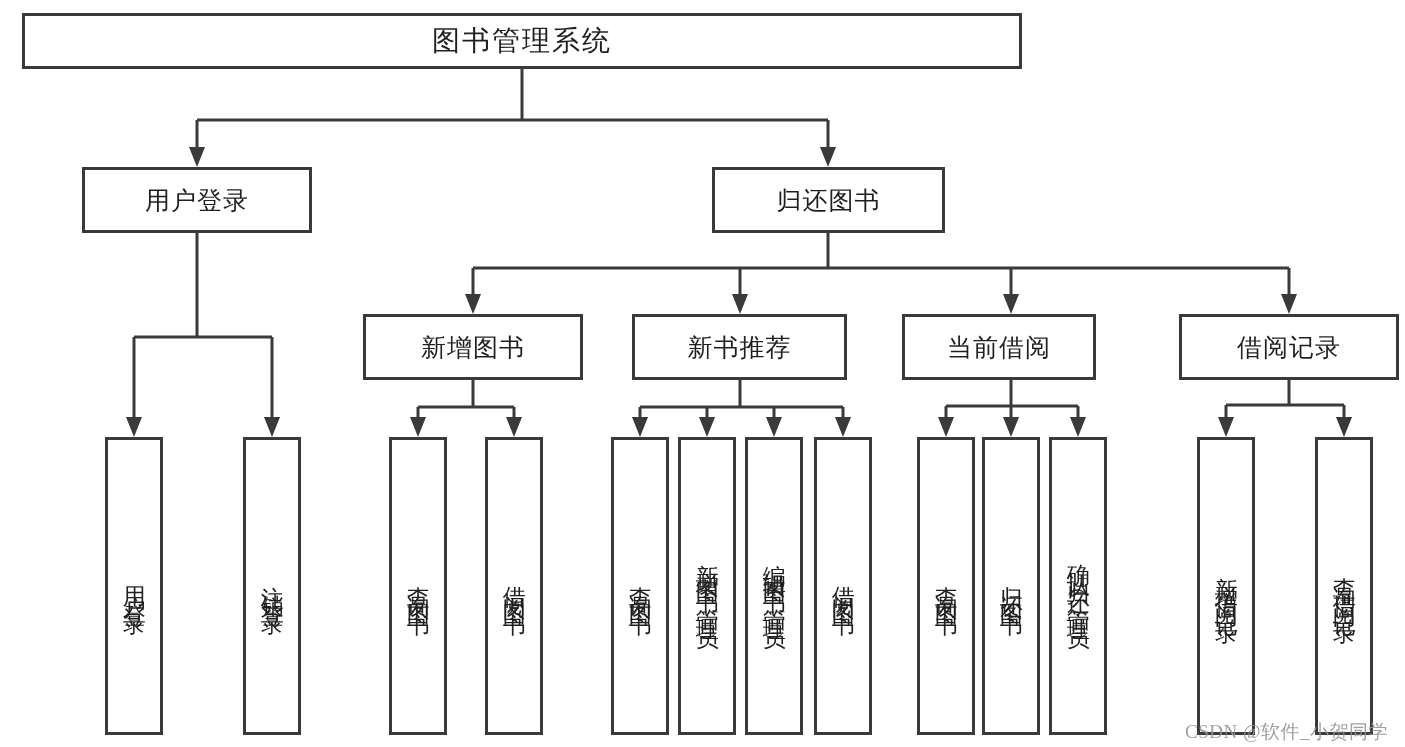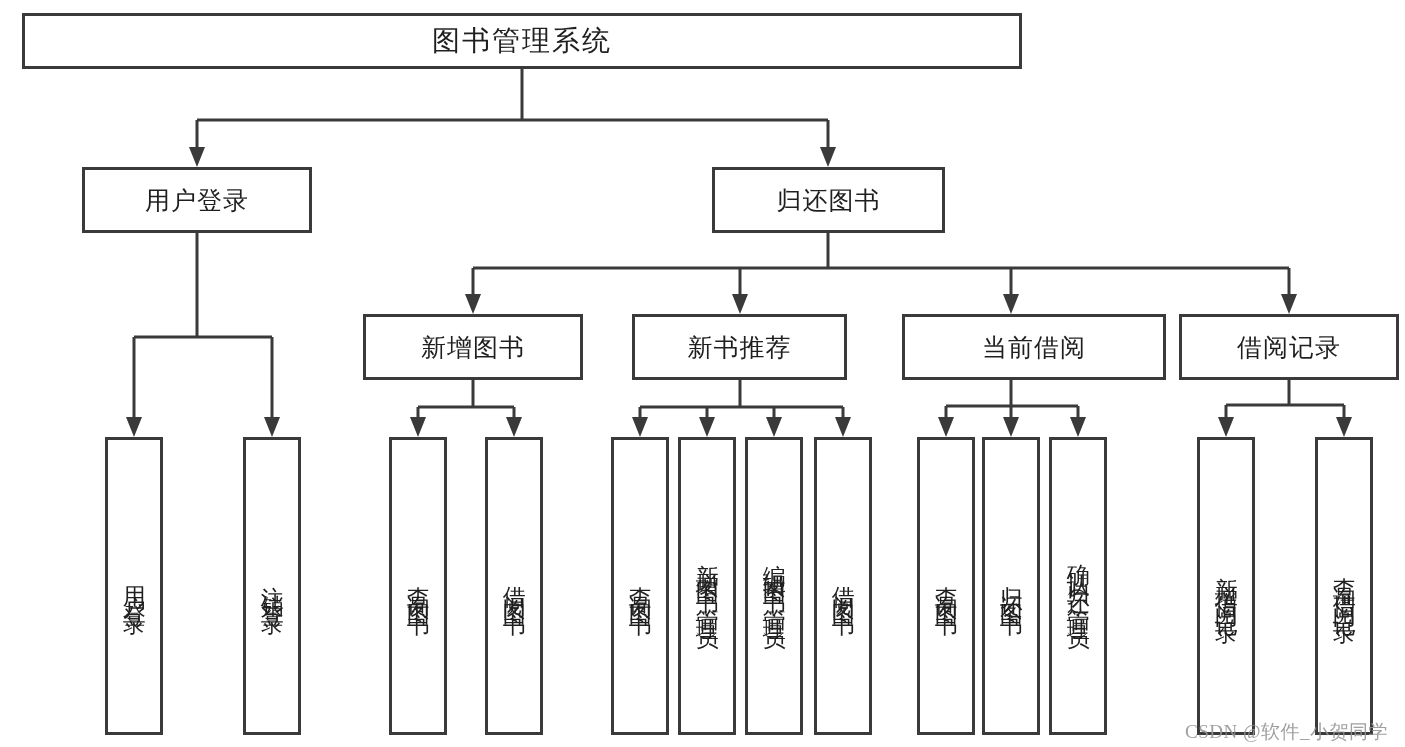--- a/index.html
+++ b/index.html
@@ -23,21 +23,21 @@
   .vtext{
     writing-mode:vertical-rl;text-orientation:mixed;
     font-size:23px;letter-spacing:9px;line-height:1.1;white-space:nowrap;
   }
   
   .n-root     {left:22px;  top:13px;  width:1000px;height:56px;}
   .n-login    {left:82px;  top:167px; width:230px; height:66px;}
   .n-bookmgmt {left:712px; top:167px; width:233px; height:66px;}
   .n-newbook  {left:363px; top:314px; width:220px; height:66px;}
   .n-borrow   {left:632px; top:314px; width:215px; height:66px;}
-  .n-current  {left:902px; top:314px; width:264px; height:66px;}
+  .n-current  {left:902px; top:314px; width:194px; height:66px;}
   .n-record   {left:1179px;top:314px; width:220px; height:66px;}
   .v-1 {left:105px;}
   .v-2 {left:243px;}
   .v-3 {left:389px;}
   .v-4 {left:485px;}
   .v-5 {left:611px;}
   .v-6 {left:678px;}
   .v-7 {left:745px;}
   .v-8 {left:814px;}
   .v-9 {left:917px;}

